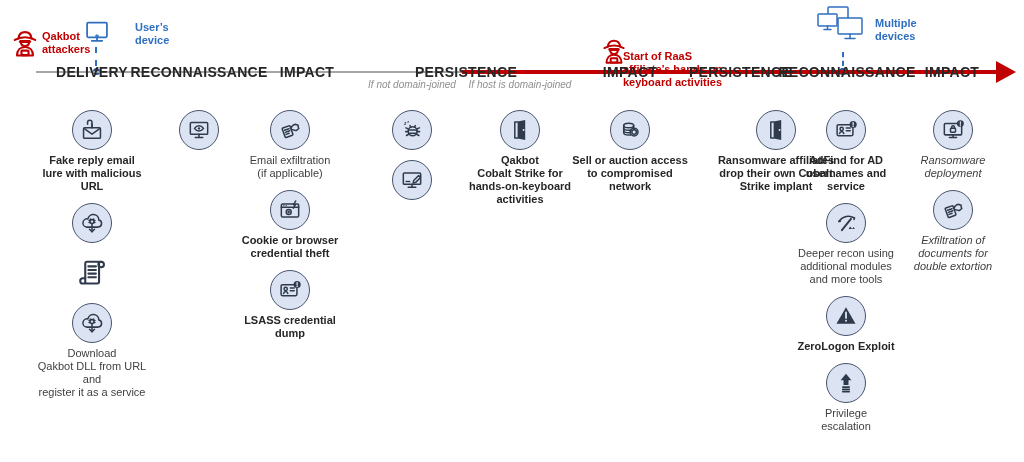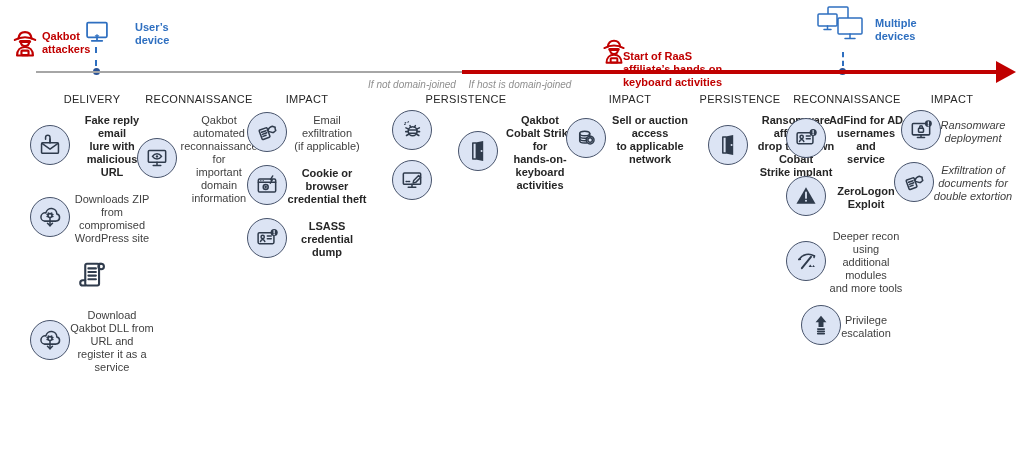--- a/index.html
+++ b/index.html
@@ -11,27 +11,27 @@
   .red-text{color:#C00000;}
   .blue-text{color:#2E6FC0;}
   .connector{position:absolute;width:0;border-left:2px dashed #2E6FC0;}
   .dot{position:absolute;width:7px;height:7px;border-radius:50%;background:#2A5396;}
   
   .timeline-gray{position:absolute;left:36px;top:71px;width:426px;height:2px;background:#A6A6A6;}
   .timeline-red{position:absolute;left:462px;top:70px;width:536px;height:4px;background:#C00000;}
   .arrowhead{position:absolute;left:996px;top:61px;width:0;height:0;
              border-left:20px solid #C00000;border-top:11px solid transparent;border-bottom:11px solid transparent;}
   
-  .phase{position:absolute;top:93px;transform:translateX(-50%);font-size:11px;font-weight:normal;
+  .phase{position:absolute;top:64px;transform:translateX(-50%);font-size:14px;font-weight:bold;
          color:#262626;letter-spacing:.3px;white-space:nowrap;}
   .subnote{position:absolute;top:79px;transform:translateX(-50%);font-size:10px;font-style:italic;
            color:#8F8F8F;white-space:nowrap;}
   
   .column{position:absolute;top:110px;display:flex;flex-direction:column;align-items:center;}
-  .item{display:flex;flex-direction:row;align-items:center;margin-bottom:10px;}
+  .item{display:flex;flex-direction:column;align-items:center;margin-bottom:10px;}
   .circle{width:40px;height:40px;border-radius:50%;background:#DCE4F4;border:1.6px solid #47536B;
           box-sizing:border-box;display:flex;align-items:center;justify-content:center;flex:none;}
   .bare{width:40px;height:40px;display:flex;align-items:center;justify-content:center;flex:none;}
   .caption{margin-top:4px;font-size:11px;line-height:13px;color:#3F3F3F;text-align:center;white-space:pre-line;}
   .caption.bold{font-weight:bold;color:#262626;}
 </style>
 </head>
 <body>
 
 <div class="canvas">
@@ -126,23 +126,20 @@
         <div class="item">
           <div class="circle">
             <svg width="26" height="26" viewBox="0 0 24 24" fill="none" stroke="#2F3B4C" stroke-width="1.4" stroke-linecap="round" stroke-linejoin="round">
               <path d="M6.8 15.8 h10.9 a3.3 3.3 0 0 0 .6 -6.5 A5.1 5.1 0 0 0 8.2 8.2 A3.85 3.85 0 0 0 6.8 15.8 Z"></path>
               <circle cx="12" cy="10.6" r="1.8"></circle>
               <path d="M9.3 9.7 h.9 M9.3 11.5 h.9 M13.8 9.7 h.9 M13.8 11.5 h.9 M11.1 9.1 l-.7 -.8 M12.9 9.1 l.7 -.8"></path>
               <path d="M12 13.4 V20"></path>
               <path d="M9.7 17.8 12 20.1 14.3 17.8"></path>
             </svg>
           </div>
-          <div class="caption">Downloads ZIP
-from compromised
-WordPress site</div>
         </div>
         <div class="item">
           <div class="bare">
             <svg width="36" height="36" viewBox="0 0 24 24" fill="none" stroke="#2F3B4C" stroke-width="1.4" stroke-linecap="round" stroke-linejoin="round">
               <rect x="7.5" y="4.5" width="9.2" height="14.5" rx="1.1"></rect>
               <circle cx="18.1" cy="6.3" r="1.85"></circle>
               <path d="M16.7 4.5 H18 M7.5 19 H5.9 a1.75 1.75 0 0 1 0 -3.5 H7.5"></path>
               <path d="M9.6 7.6 h5 M9.6 10 h5 M9.6 12.4 h5 M9.6 14.8 h5"></path>
             </svg>
           </div>
@@ -165,27 +162,23 @@
       <div class="column" style="left: 137px; width: 124px;">
         <div class="item">
           <div class="circle">
             <svg width="26" height="26" viewBox="0 0 24 24" fill="none" stroke="#2F3B4C" stroke-width="1.4" stroke-linecap="round" stroke-linejoin="round">
               <rect x="4" y="5" width="16" height="11" rx="1"></rect>
               <path d="M12 16 v2.8 M8.5 18.9 h7"></path>
               <path d="M7.8 10.5 C9 8.8 10.4 8 12 8 s3 .8 4.2 2.5 C15 12.2 13.6 13 12 13 s-3 -.8 -4.2 -2.5 Z"></path>
               <circle cx="12" cy="10.5" r="1.1" fill="#2F3B4C" stroke="none"></circle>
             </svg>
           </div>
-          <div class="caption">Qakbot automated
-reconnaissance for
-important domain
-information</div>
-        </div>
-      </div>
-      <div class="column" style="left: 247px; width: 120px; justify-content: flex-end;">
+        </div>
+      </div>
+      <div class="column" style="left: 230px; width: 120px; justify-content: flex-end;">
         <div class="item">
           <div class="circle">
             <svg width="26" height="26" viewBox="0 0 24 24" fill="none" stroke="#2F3B4C" stroke-width="1.4" stroke-linecap="round" stroke-linejoin="round">
               <g transform="rotate(-20 10 13)">
                 <rect x="5.8" y="8.8" width="7.6" height="9.2" rx="0.8"></rect>
                 <path d="M7.4 11.3 h4.4 M7.4 13.3 h4.4 M7.4 15.3 h3"></path>
               </g>
               <path d="M12.8 10.6 c.6 -2 2 -3.4 4 -3.9 M16.8 6.7 l2.7 .9 M19.5 7.6 c-.2 1.2 0 2 .6 3 M20.1 10.6 l-2.3 1.9 c-1.5 -.3 -2.9 -.5 -4.3 -1.1"></path>
             </svg>
           </div>
@@ -267,21 +260,21 @@
             <svg width="26" height="26" viewBox="0 0 24 24" fill="none" stroke="#2F3B4C" stroke-width="1.4" stroke-linecap="round" stroke-linejoin="round">
               <ellipse cx="10.8" cy="7.8" rx="4.6" ry="2.1"></ellipse>
               <path d="M6.2 7.8 V14.6 c0 1.2 2.1 2.1 4.6 2.1 .6 0 1.2 0 1.7 -.1"></path>
               <path d="M15.4 7.8 V10"></path>
               <path d="M6.2 10.1 c0 1.2 2.1 2.1 4.6 2.1 .8 0 1.5 -.1 2.2 -.2 M6.2 12.4 c0 1.2 2.1 2.1 4.6 2.1 .5 0 1 0 1.5 -.1"></path>
               <circle cx="15.8" cy="13.9" r="3.6"></circle>
               <circle cx="15.8" cy="13.9" r="2.1"></circle>
             </svg>
           </div>
           <div class="caption bold">Sell or auction access
-to applicable
+to compromised
 network</div>
         </div>
       </div>
       <div class="column" style="left: 708px; width: 136px;">
         <div class="item">
           <div class="circle">
             <svg width="26" height="26" viewBox="0 0 24 24" fill="none" stroke="#2F3B4C" stroke-width="1.4" stroke-linecap="round" stroke-linejoin="round">
               <path d="M9.8 4.6 H7.2 V19.4 H9.8"></path>
               <path d="M9.8 4.2 L16.8 2.8 V21.2 L9.8 19.8 Z" fill="#2F3B4C" stroke="none"></path>
               <circle cx="15.3" cy="12" r="0.9" fill="#DCE4F4" stroke="none"></circle>
@@ -305,39 +298,39 @@
               <circle cx="18.6" cy="8.7" r=".7" fill="#DCE4F4" stroke="none"></circle>
             </svg>
           </div>
           <div class="caption bold">AdFind for AD
 usernames and
 service</div>
         </div>
         <div class="item">
           <div class="circle">
             <svg width="26" height="26" viewBox="0 0 24 24" fill="none" stroke="#2F3B4C" stroke-width="1.4" stroke-linecap="round" stroke-linejoin="round">
-              <path d="M12 4 L20.8 19.2 H3.2 Z" fill="#2F3B4C" stroke="none"></path>
-              <path d="M12 8.8 V13.8" stroke="#DCE4F4" stroke-width="1.7"></path>
-              <circle cx="12" cy="16.4" r=".95" fill="#DCE4F4" stroke="none"></circle>
-            </svg>
-          </div>
-          <div class="caption bold">ZeroLogon Exploit</div>
-        </div>
-        <div class="item">
-          <div class="circle">
-            <svg width="26" height="26" viewBox="0 0 24 24" fill="none" stroke="#2F3B4C" stroke-width="1.4" stroke-linecap="round" stroke-linejoin="round">
               <path d="M8.2 18.6 L16.6 8.2" stroke-width="1.8"></path>
               <path d="M5.4 10.6 C9.2 5.6 14.8 4.4 19.8 7.4"></path>
               <path d="M5.4 10.6 l1.4 -.2 M19.8 7.4 l-.4 1.4"></path>
               <path d="M14.4 17.6 l1.5 -2.4 1.7 2.4 Z M17.7 17.6 l1.2 -1.8 1.3 1.8 Z" fill="#2F3B4C" stroke="none"></path>
             </svg>
           </div>
           <div class="caption">Deeper recon using
 additional modules
 and more tools</div>
+        </div>
+        <div class="item">
+          <div class="circle">
+            <svg width="26" height="26" viewBox="0 0 24 24" fill="none" stroke="#2F3B4C" stroke-width="1.4" stroke-linecap="round" stroke-linejoin="round">
+              <path d="M12 4 L20.8 19.2 H3.2 Z" fill="#2F3B4C" stroke="none"></path>
+              <path d="M12 8.8 V13.8" stroke="#DCE4F4" stroke-width="1.7"></path>
+              <circle cx="12" cy="16.4" r=".95" fill="#DCE4F4" stroke="none"></circle>
+            </svg>
+          </div>
+          <div class="caption bold">ZeroLogon Exploit</div>
         </div>
         <div class="item">
           <div class="circle">
             <svg width="26" height="26" viewBox="0 0 24 24" fill="none" stroke="#2F3B4C" stroke-width="1.4" stroke-linecap="round" stroke-linejoin="round">
               <path d="M12 3.4 L17 9.4 H14.3 V13.8 H9.7 V9.4 H7 Z" fill="#2F3B4C" stroke="none"></path>
               <path d="M9 15.8 h6 M9 17.9 h6 M9 20 h6" stroke-width="1.5"></path>
             </svg>
           </div>
           <div class="caption">Privilege
 escalation</div>

